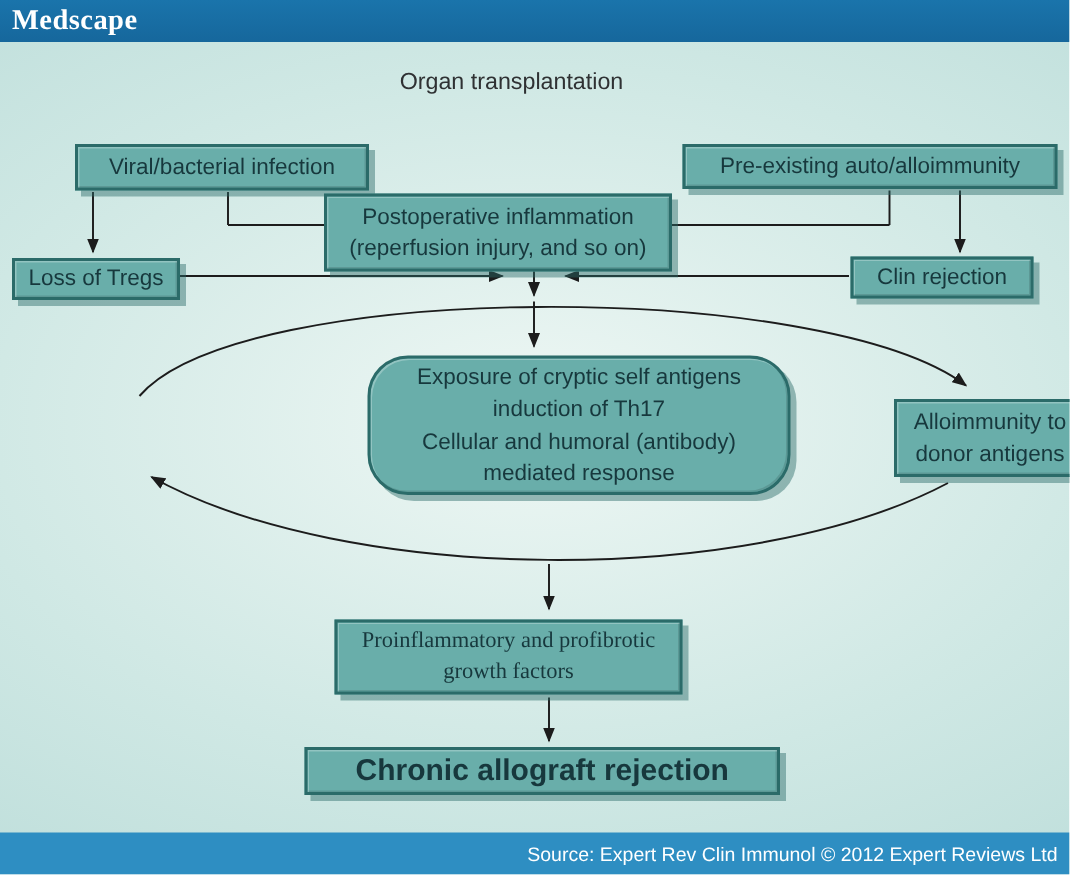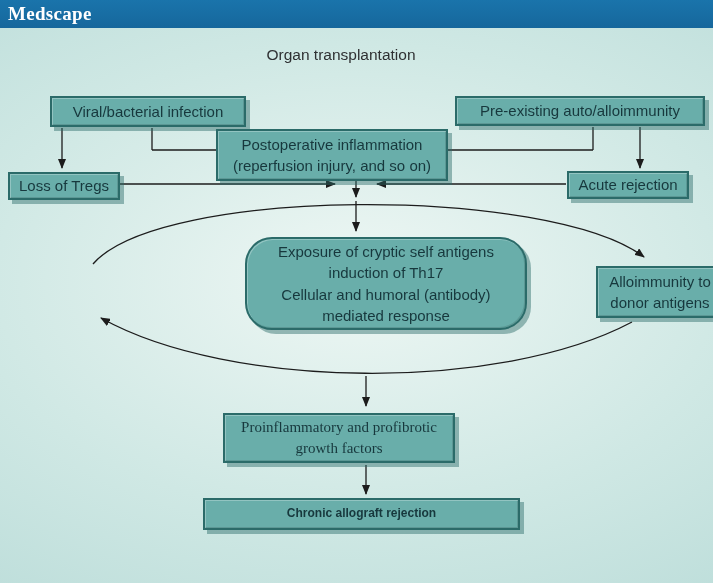--- a/index.html
+++ b/index.html
@@ -16,21 +16,21 @@
   .brand{color:var(--brand_text);font-family:"Liberation Serif","DejaVu Serif",serif;font-weight:bold;font-size:19px;letter-spacing:.3px;margin-left:8px;}
   .bottombar{position:absolute;left:0;bottom:0;width:713px;height:28px;background:var(--footer_bg);display:flex;align-items:center;justify-content:flex-end;}
   .bottombar span{color:var(--footer_text);font-size:13px;margin-right:8px;}
   .title{position:absolute;top:46px;left:0;width:682px;text-align:center;font-size:15.5px;color:var(--title_text);}
   .connectors{position:absolute;left:0;top:0;width:713px;height:583px;pointer-events:none;}
   .connectors path{stroke:var(--line);stroke-width:1.3;fill:none;}
   .node{position:absolute;background:var(--box_fill);border:2px solid var(--box_border);
         box-shadow:4px 4px 0 var(--box_shadow), inset 1px 1px 0 rgba(255,255,255,.28), inset -1px -1px 0 rgba(0,0,0,.12);
         display:flex;align-items:center;justify-content:center;text-align:center;}
   .node-label{white-space:pre-line;color:var(--box_text);font-size:15px;line-height:1.42;padding:0 4px;}
-  .bold .node-label{font-weight:bold;font-size:12px;}
+  .bold .node-label{font-weight:bold;font-size:20px;}
   #n-viral{left:10px;top:96px;width:196px;height:31px;margin-left:40px;}
   #n-postop{left:216px;top:84px;width:232px;height:52px;margin-top:45px;}
   #n-preexisting{left:455px;top:96px;width:250px;height:30px;}
   #n-tregs{left:8px;top:172px;width:112px;height:28px;}
   #n-acute{left:567px;top:171px;width:122px;height:28px;}
   #n-center{left:245px;top:237px;width:282px;height:93px;border-radius:27px;}
   #n-autoimmunity{left:10px;top:262px;width:196px;height:52px;}
   #n-alloimmunity{left:596px;top:266px;width:128px;height:52px;}
   #n-profibrotic{left:223px;top:413px;width:232px;height:50px;font-family:Liberation Serif, serif;}
   #n-chronic{left:203px;top:498px;width:317px;height:32px;}
@@ -74,34 +74,37 @@
     <span class="node-label">Postoperative inflammation
 (reperfusion injury, and so on)</span>
   </div>
   <div class="node" id="n-preexisting">
     <span class="node-label">Pre-existing auto/alloimmunity</span>
   </div>
   <div class="node" id="n-tregs">
     <span class="node-label">Loss of Tregs</span>
   </div>
   <div class="node" id="n-acute">
-    <span class="node-label">Acute rejection</span>
+    <span class="node-label">Clin rejection</span>
   </div>
   <div class="node" id="n-center">
     <span class="node-label">Exposure of cryptic self antigens
 induction of Th17
 Cellular and humoral (antibody)
 mediated response</span>
   </div>
   <div class="node" id="n-alloimmunity">
     <span class="node-label">Alloimmunity to
 donor antigens</span>
   </div>
   <div class="node" id="n-profibrotic">
     <span class="node-label">Proinflammatory and profibrotic
 growth factors</span>
   </div>
   <div class="node bold" id="n-chronic">
     <span class="node-label">Chronic allograft rejection</span>
   </div>
 
+  <footer class="bottombar">
+    <span>Source: Expert Rev Clin Immunol © 2012 Expert Reviews Ltd</span>
+  </footer>
 
 </div>
 
 </body></html>

